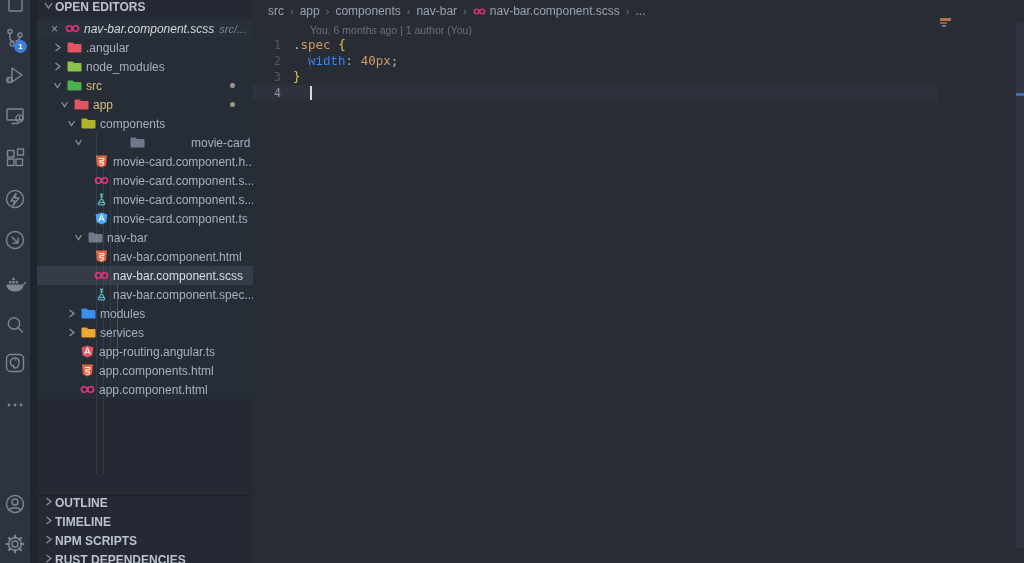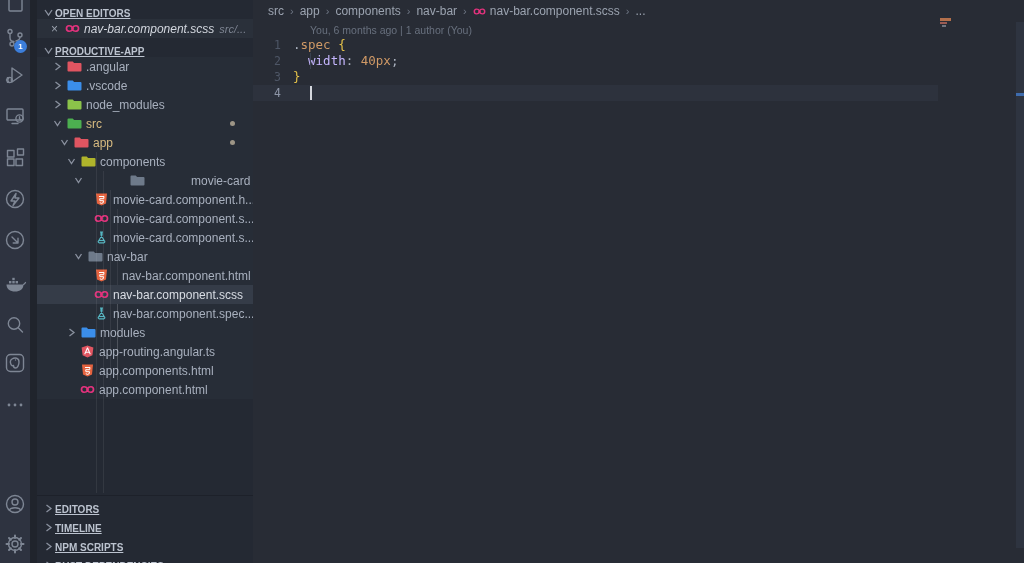--- a/index.html
+++ b/index.html
@@ -11,21 +11,21 @@
   .activity-bar { position:absolute; left:0; top:0; width:30px; height:563px; background:#2e3340; }
   .activity-strip { position:absolute; left:30px; top:0; width:7px; height:563px; background:#20242c; }
   .act-icon { position:absolute; left:3px; width:24px; height:24px; color:#7e8694; cursor:pointer; }
   .act-icon svg { width:24px; height:24px; display:block; }
   .act-badge { position:absolute; left:14px; width:13px; height:13px; border-radius:50%;
                background:#3c7edb; color:#fff; font-size:8px; font-weight:bold;
                display:flex; align-items:center; justify-content:center; z-index:3; }
 
   
   .sidebar { position:absolute; left:37px; top:0; width:216px; height:563px; background:#242933; color:#a8b0be; font-size:12px; }
-  .sec-header { height:19px; display:flex; align-items:flex-end; font-size:10px; font-weight:bold; color:#bcc3cf; padding-left:4px; cursor:pointer;text-decoration:underline; }
+  .sec-header { height:19px; display:flex; align-items:flex-start; font-size:12px; font-weight:bold; color:#bcc3cf; padding-left:4px; cursor:pointer; }
   .sec-header .chev { width:14px; text-align:center; }
   .chev { display:inline-block; color:#8a919f; font-size:11px; flex:0 0 14px; }
   .chev svg { width:9px; height:9px; }
   .chev.down svg { transform:rotate(90deg); }
   .open-editor-item { height:19px; display:flex; align-items:center; padding-left:14px; background:#2a303a; cursor:pointer; }
   .open-editor-item .close-x { width:14px; color:#9aa1ad; font-size:12px; }
   .open-editor-item .fname { font-style:italic; color:#d3d7df; margin-left:4px; white-space:nowrap; }
   .open-editor-item .fpath { font-style:italic; color:#7d8492; margin-left:5px; font-size:11px; white-space:nowrap; }
   .tree-area { position:relative; background:#272d37; }
   .tree-row { height:19px; display:flex; align-items:center; cursor:pointer; white-space:nowrap; position:relative; }
@@ -51,21 +51,21 @@
   .code-area { position:absolute; left:0; top:37px; width:771px;
                font-family:"DejaVu Sans Mono","Liberation Mono",monospace; font-size:12.5px; }
   .code-line { height:16px; line-height:16px; display:flex; }
   .code-line.current { background:#2d323d; width:685px; }
   .gutter { width:40px; text-align:right; color:#4e5666; font-size:11.5px; flex:0 0 40px; padding-right:12px; }
   .code-line.current .gutter { color:#8e96a8; }
   .code-text { white-space:pre; position:relative; }
   .tk-punct { color:#abb2bf; }
   .tk-selector { color:#d19a66; }
   .tk-brace { color:#e6c34a; }
-  .tk-prop { color:#c4b5fd; }
+  .tk-prop { color:#3b82f6;font-family:Liberation Mono, monospace; }
   .tk-value { color:#d19a66; }
   .tk-plain { color:#abb2bf; }
   .indent-guide { position:absolute; left:57px; top:53px; width:1px; height:16px; background:#3a4150; }
   .cursor { position:absolute; left:57px; top:86px; width:1.5px; height:14px; background:#d4d7dd; }
   .minimap { position:absolute; left:687px; top:16px; width:76px; height:40px; cursor:pointer; }
   .mm-mark { position:absolute; }
   .overview-ruler { position:absolute; right:0; top:22px; width:8px; height:526px; background:#2e3440; cursor:pointer; }
   .ov-cursor { position:absolute; right:0; top:71px; width:8px; height:3px; background:#3e6cae; }
 </style>
 </head>
@@ -184,48 +184,31 @@
           <span class="ficon">
             <svg viewBox="0 0 15 12">
               <path d="M1.5 6 C1.5 2.5 6 2.5 7.5 5.2 C9 2.5 13.5 2.5 13.5 6 C13.5 9.5 9 9.5 7.5 6.8 C6 9.5 1.5 9.5 1.5 6 Z" fill="none" stroke="#e3327d" stroke-width="1.7"></path>
               <circle cx="7.5" cy="6" r="1.4" fill="#e3327d"></circle>
             </svg>
           </span>
           <span class="fname">nav-bar.component.scss</span>
           <span class="fpath">src/...</span>
         </div>
       </div>
-    <div class="sec-header">
-      <span class="chev down"><svg viewBox="0 0 9 9">
-            <path d="M2 1 L7 4.5 L2 8" fill="none" stroke="#8a919f" stroke-width="1.3"></path>
-          </svg></span>
-      <span>PRODUCTIVE-APP</span>
-    </div>
     <div class="tree-area" id="tree">
         <div class="tree-row" style="padding-left: 16px;">
           <span class="chev"><svg viewBox="0 0 9 9">
               <path d="M2.5 1 L7 4.5 L2.5 8" fill="none" stroke="#8a919f" stroke-width="1.3"></path>
             </svg></span>
           <span class="ficon">
             <svg viewBox="0 0 15 12">
               <path d="M.5 2 q0-1 1-1 h4.2 l1.4 1.4 h6.4 q1 0 1 1 v6.6 q0 1-1 1 H1.5 q-1 0-1-1 z" fill="#e05561"></path>
             </svg>
           </span>
           <span class="label">.angular</span>
-        </div>
-        <div class="tree-row" style="padding-left: 16px;">
-          <span class="chev"><svg viewBox="0 0 9 9">
-              <path d="M2.5 1 L7 4.5 L2.5 8" fill="none" stroke="#8a919f" stroke-width="1.3"></path>
-            </svg></span>
-          <span class="ficon">
-            <svg viewBox="0 0 15 12">
-              <path d="M.5 2 q0-1 1-1 h4.2 l1.4 1.4 h6.4 q1 0 1 1 v6.6 q0 1-1 1 H1.5 q-1 0-1-1 z" fill="#3b8eea"></path>
-            </svg>
-          </span>
-          <span class="label">.vscode</span>
         </div>
         <div class="tree-row" style="padding-left: 16px;">
           <span class="chev"><svg viewBox="0 0 9 9">
               <path d="M2.5 1 L7 4.5 L2.5 8" fill="none" stroke="#8a919f" stroke-width="1.3"></path>
             </svg></span>
           <span class="ficon">
             <svg viewBox="0 0 15 12">
               <path d="M.5 2 q0-1 1-1 h4.2 l1.4 1.4 h6.4 q1 0 1 1 v6.6 q0 1-1 1 H1.5 q-1 0-1-1 z" fill="#8bc34a"></path>
             </svg>
           </span>
@@ -297,32 +280,41 @@
         </div>
         <div class="tree-row" style="padding-left: 57px;">
           <span class="ficon">
             <svg viewBox="0 0 13 13" fill="none" stroke="#56b6c2" stroke-width="1.2">
               <path d="M5 1 h3 M6 1 v3.2 l3.6 6 a1 1 0 0 1 -.9 1.6 h-4.4 a1 1 0 0 1 -.9 -1.6 l3.6 -6 V1"></path>
               <path d="M4 9.5 h5"></path>
             </svg>
           </span>
           <span class="label">movie-card.component.s...</span>
         </div>
+        <div class="tree-row" style="padding-left: 57px;">
+          <span class="ficon">
+            <svg viewBox="0 0 14 14">
+              <path d="M7 .5 L13.3 2.7 12.3 11 7 13.5 1.7 11 .7 2.7 Z" fill="#42a5f5"></path>
+              <path d="M7 3 L10 10 M7 3 L4 10 M5 7.8 h4" stroke="#fff" stroke-width="1.1" fill="none"></path>
+            </svg>
+          </span>
+          <span class="label">movie-card.component.ts</span>
+        </div>
         <div class="tree-row" style="padding-left: 37px;">
           <span class="chev"><svg viewBox="0 0 9 9">
               <path d="M1.5 2 L4.5 6.5 L7.5 2" fill="none" stroke="#8a919f" stroke-width="1.3"></path>
             </svg></span>
           <span class="ficon">
             <svg viewBox="0 0 15 12">
               <path d="M.5 2 q0-1 1-1 h4.2 l1.4 1.4 h6.4 q1 0 1 1 v6.6 q0 1-1 1 H1.5 q-1 0-1-1 z" fill="#6e7a8a"></path>
             </svg>
           </span>
           <span class="label">nav-bar</span>
         </div>
-        <div class="tree-row" style="padding-left: 57px; gap: 9px;">
+        <div class="tree-row" style="padding-left: 57px;">
           <span class="ficon">
             <svg viewBox="0 0 14 13">
               <path d="M1.5.5 h11 l-1 10 -4.5 2 -4.5-2 z" fill="#e5633f"></path>
               <path d="M4.5 3.5 h5 l-.3 2.2 h-4 l.2 2 h3.6 l-.3 2 -1.7.7 -1.7-.7" stroke="#fff" stroke-width="1" fill="none"></path>
             </svg>
           </span>
           <span class="label">nav-bar.component.html</span>
         </div>
         <div class="tree-row selected" style="padding-left: 57px;">
           <span class="ficon">
@@ -345,20 +337,31 @@
         <div class="tree-row" style="padding-left: 30px;">
           <span class="chev"><svg viewBox="0 0 9 9">
               <path d="M2.5 1 L7 4.5 L2.5 8" fill="none" stroke="#8a919f" stroke-width="1.3"></path>
             </svg></span>
           <span class="ficon">
             <svg viewBox="0 0 15 12">
               <path d="M.5 2 q0-1 1-1 h4.2 l1.4 1.4 h6.4 q1 0 1 1 v6.6 q0 1-1 1 H1.5 q-1 0-1-1 z" fill="#3b8eea"></path>
             </svg>
           </span>
           <span class="label">modules</span>
+        </div>
+        <div class="tree-row" style="padding-left: 30px;">
+          <span class="chev"><svg viewBox="0 0 9 9">
+              <path d="M2.5 1 L7 4.5 L2.5 8" fill="none" stroke="#8a919f" stroke-width="1.3"></path>
+            </svg></span>
+          <span class="ficon">
+            <svg viewBox="0 0 15 12">
+              <path d="M.5 2 q0-1 1-1 h4.2 l1.4 1.4 h6.4 q1 0 1 1 v6.6 q0 1-1 1 H1.5 q-1 0-1-1 z" fill="#f0a732"></path>
+            </svg>
+          </span>
+          <span class="label">services</span>
         </div>
         <div class="tree-row" style="padding-left: 43px;">
           <span class="ficon">
             <svg viewBox="0 0 14 14">
               <path d="M7 .5 L13.3 2.7 12.3 11 7 13.5 1.7 11 .7 2.7 Z" fill="#e05561"></path>
               <path d="M7 3 L10 10 M7 3 L4 10 M5 7.8 h4" stroke="#fff" stroke-width="1.1" fill="none"></path>
             </svg>
           </span>
           <span class="label">app-routing.angular.ts</span>
         </div>
@@ -384,21 +387,21 @@
         <div class="guide" style="left: 66px; top: 114px; height: 322px;"></div>
         <div class="guide" style="left: 73px; top: 133px; height: 190px;"></div>
         <div class="guide" style="left: 80px; top: 152px; height: 76px;"></div>
         <div class="guide active" style="left: 80px; top: 247px; height: 76px;"></div>
       </div>
     <div class="bottom-secs" id="bottom-secs">
         <div class="sec-header">
           <span class="chev"><svg viewBox="0 0 9 9">
               <path d="M2.5 1 L7 4.5 L2.5 8" fill="none" stroke="#8a919f" stroke-width="1.3"></path>
             </svg></span>
-          <span>EDITORS</span>
+          <span>OUTLINE</span>
         </div>
         <div class="sec-header">
           <span class="chev"><svg viewBox="0 0 9 9">
               <path d="M2.5 1 L7 4.5 L2.5 8" fill="none" stroke="#8a919f" stroke-width="1.3"></path>
             </svg></span>
           <span>TIMELINE</span>
         </div>
         <div class="sec-header">
           <span class="chev"><svg viewBox="0 0 9 9">
               <path d="M2.5 1 L7 4.5 L2.5 8" fill="none" stroke="#8a919f" stroke-width="1.3"></path>

